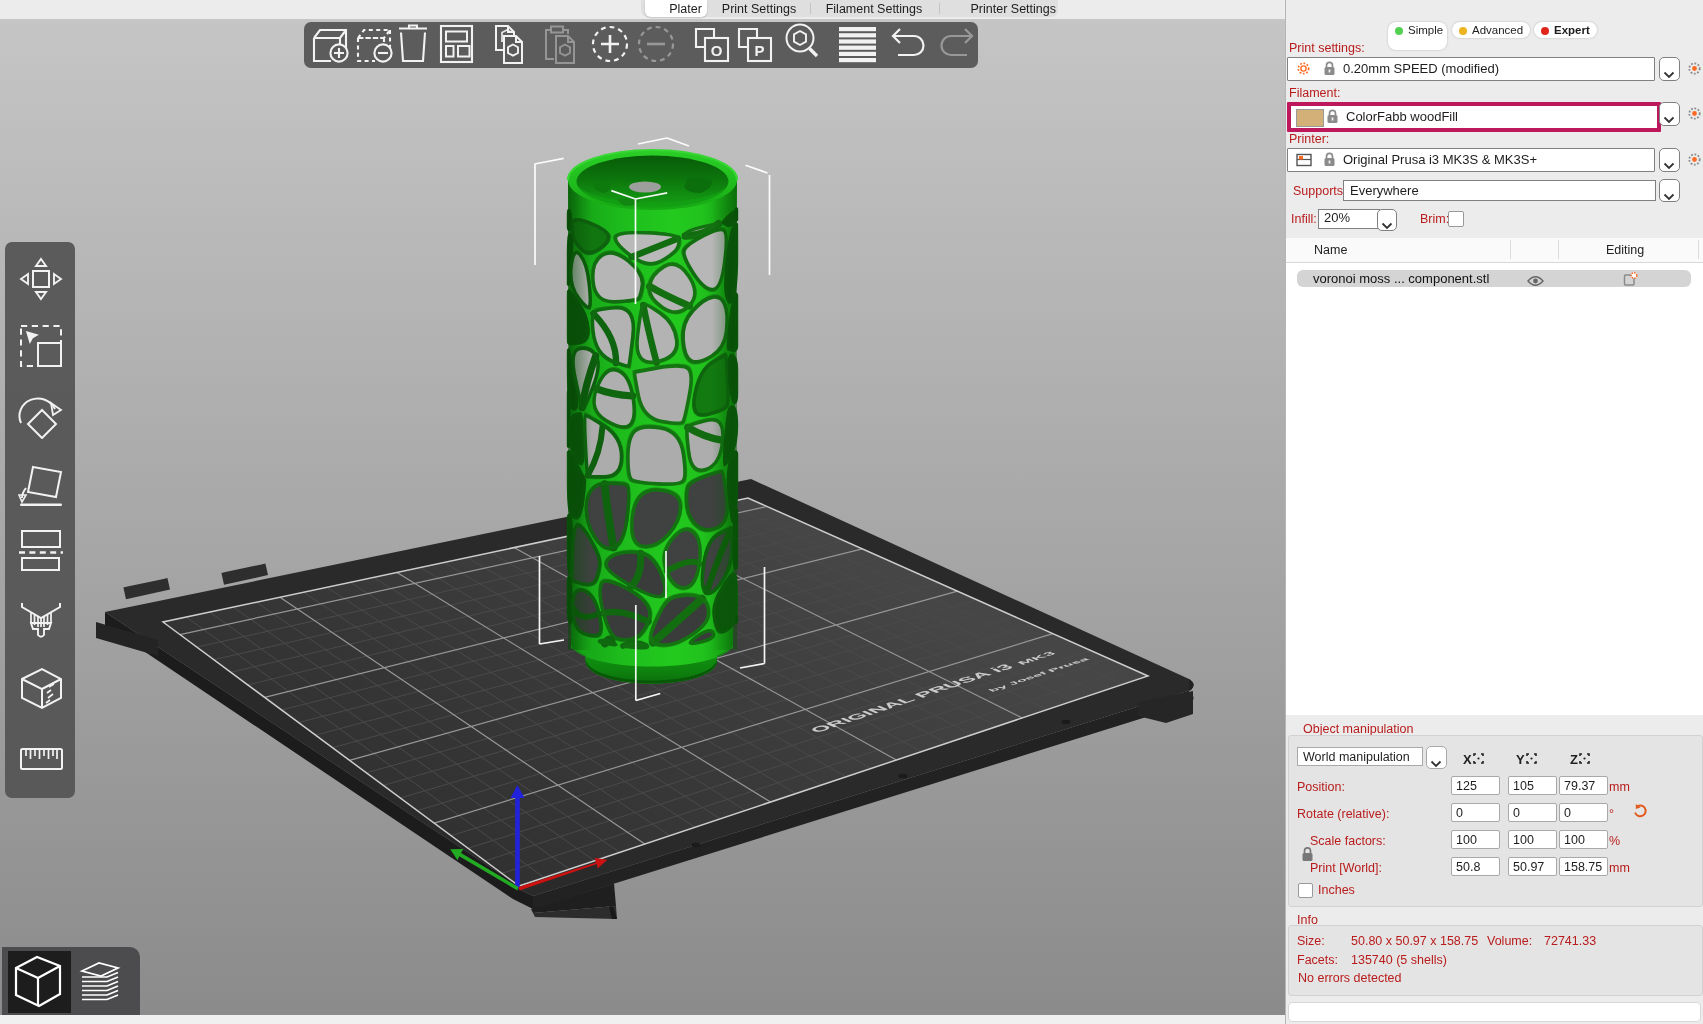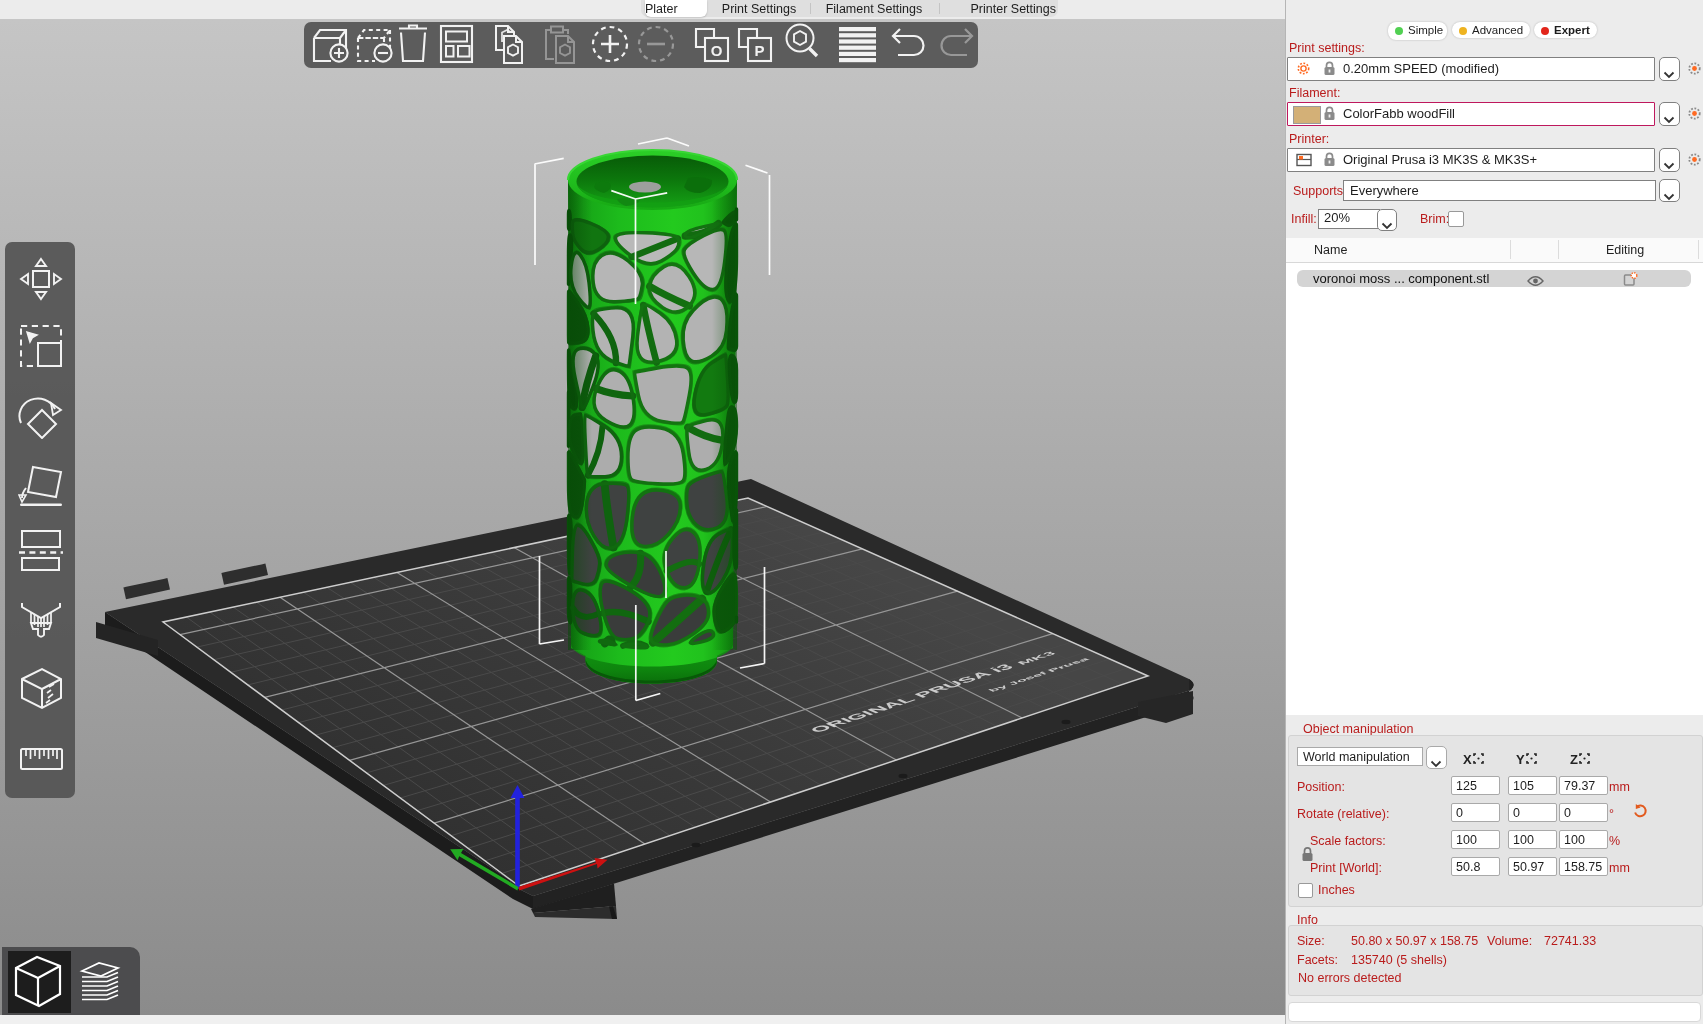--- a/index.html
+++ b/index.html
@@ -272,21 +272,21 @@
 </g>
 
 </svg>
 <div style="position:absolute;left:0;top:1015px;width:1285px;height:9px;background:#f0f0f0"></div>
 
 <div style="position:absolute;left:0;top:0;width:1285px;height:20px;background:#ececec"></div>
 <div style="position:absolute;left:641px;top:0;width:417px;height:17px;background:#dfdfdf;border-radius:0 0 7px 7px"></div>
 <div style="position:absolute;left:810px;top:3px;width:1px;height:11px;background:#c4c4c4"></div>
 <div style="position:absolute;left:939px;top:3px;width:1px;height:11px;background:#c4c4c4"></div>
 <div style="position:absolute;left:645px;top:0;width:62px;height:17px;background:#ffffff;border-radius:0 0 6px 6px;box-shadow:0 1px 2px rgba(0,0,0,0.18)"></div>
-<div style="position:absolute;left:645px;top:1.5px;width:81px;font-size:12.5px;color:#1d1d1d">Plater</div>
+<div style="position:absolute;left:645px;top:1.5px;width:81px;text-align:center;font-size:12.5px;color:#1d1d1d">Plater</div>
 <div style="position:absolute;left:713px;top:1.5px;width:92px;text-align:center;font-size:12.5px;color:#1d1d1d">Print Settings</div>
 <div style="position:absolute;left:816px;top:1.5px;width:116px;text-align:center;font-size:12.5px;color:#1d1d1d">Filament Settings</div>
 <div style="position:absolute;left:944px;top:1.5px;width:112px;text-align:right;font-size:12.5px;color:#1d1d1d">Printer Settings</div>
 <div style="position:absolute;left:0;top:19px;width:1285px;height:1px;background:#c6c6c6"></div>
 
 <div style="position:absolute;left:304px;top:22px;width:674px;height:46px;background:rgba(84,84,84,0.93);border-radius:7px">
     <div style="position:absolute;left:2px;top:0px"><svg width="44" height="46" viewBox="0 0 44 46" fill="none">
         <path d="M8,16 L14,8 L40,8 L40,26 M40,8 L34,16 Z M8,16 L34,16 L34,23 M8,16 L8,39 L25,39 M34,16 L40,8" stroke="#f2f2f2" stroke-width="2.1"></path>
         <circle cx="33" cy="31" r="8.6" stroke="#f2f2f2" stroke-width="2.1" fill="#5a5a5a"></circle>
         <path d="M33,26 L33,36 M28,31 L38,31" stroke="#f2f2f2" stroke-width="2.1"></path>
@@ -411,21 +411,21 @@
       </svg></div>
 <div style="position:absolute;left:72px;top:7px"><svg width="52" height="56" viewBox="0 0 52 56" fill="none">
         <g stroke="#ffffff" stroke-width="1.7" fill="none">
 <path d="M8,17 L25,9 L44,14 L27,22 Z"></path>
 <path d="M8,23 L33,23 L44,18.5 M8,27.5 L33,27.5 L44,23 M8,32 L33,32 L44,27.5 M8,36.5 L33,36.5 L44,32 M8,41 L33,41 L44,36.5 M8,45.5 L33,45.5 L44,41"></path>
 </g>
       </svg></div>
 </div>
 
 <div style="position:absolute;left:1285px;top:0;width:418px;height:1024px;background:#ececec;border-left:1px solid #b5b5b5;box-sizing:border-box"></div>
-<div style="position:absolute;left:1388px;top:22px;width:59px;height:18px;background:#fff;border-radius:8px;box-shadow:0 0 2px rgba(0,0,0,0.25)">
+<div style="position:absolute;left:1388px;top:22px;width:59px;height:28px;background:#fff;border-radius:8px;box-shadow:0 0 2px rgba(0,0,0,0.25)">
 <div style="position:absolute;left:7px;top:4.5px;width:8px;height:8px;border-radius:4px;background:#51d052"></div>
 <div style="position:absolute;left:20px;top:1.5px;font-size:11.5px;font-weight:normal;color:#1d1d1d">Simple</div>
   </div>
 <div style="position:absolute;left:1452px;top:22px;width:78px;height:16px;background:#fff;border-radius:8px;box-shadow:0 0 2px rgba(0,0,0,0.25)">
 <div style="position:absolute;left:7px;top:4.5px;width:8px;height:8px;border-radius:4px;background:#eeb320"></div>
 <div style="position:absolute;left:20px;top:1.5px;font-size:11.5px;font-weight:normal;color:#1d1d1d">Advanced</div>
   </div>
 <div style="position:absolute;left:1534px;top:22px;width:63px;height:16px;background:#fff;border-radius:8px;box-shadow:0 0 2px rgba(0,0,0,0.25)">
 <div style="position:absolute;left:7px;top:4.5px;width:8px;height:8px;border-radius:4px;background:#e2251b"></div>
 <div style="position:absolute;left:20px;top:1.5px;font-size:11.5px;font-weight:bold;color:#1d1d1d">Expert</div>
@@ -446,21 +446,21 @@
 <div style="position:absolute;left:1659px;top:57px;width:19px;height:22px;background:#fff;border:1px solid #808080;border-radius:5px">
     <div style="position:absolute;left:3px;top:7px"><svg width="12" height="8" viewBox="0 0 12 8" fill="none">
         <path d="M1.5,1.5 L6,6 L10.5,1.5" stroke="#333" stroke-width="1.8" fill="none"></path>
       </svg></div>
   </div>
 <div style="position:absolute;left:1687px;top:61px"><svg width="15" height="15" viewBox="0 0 15 15" fill="none">
       <circle cx="7.5" cy="7.5" r="5.2" stroke="#8a8a8a" stroke-width="1.8" stroke-dasharray="1.8 1.6"></circle>
       <circle cx="7.5" cy="7.5" r="2.4" fill="#ff6a22"></circle>
     </svg></div>
 <div class="lb" style="left:1289px;top:86px">Filament:</div>
-<div style="position:absolute;left:1287px;top:102px;width:366px;height:22px;background:#fff;border:1px solid #be185d;border-radius:1px">
+<div style="position:absolute;left:1287px;top:102px;width:366px;height:22px;background:#fff;border:4px solid #be185d;border-radius:1px">
 <div style="position:absolute;left:8px;top:3px">
       <div style="position:absolute;left:-3px;top:0px;width:26px;height:16px;background:#d3b077;border:1px solid #9a9a9a"></div>
     </div>
 <div style="position:absolute;left:35px;top:3px"><svg width="13" height="15" viewBox="0 0 13 15" fill="none">
         <rect x="1.5" y="6" width="10" height="8" rx="1.5" fill="#8b8b8b"></rect>
         <path d="M3.5,6 L3.5,4.5 A3,3.2 0 0 1 9.5,4.5 L9.5,6" stroke="#8b8b8b" stroke-width="1.7" fill="none"></path>
         <rect x="5.6" y="8.5" width="1.8" height="3" fill="#efefef"></rect>
       </svg></div>
 <div style="position:absolute;left:55px;top:3px;font-size:13px;color:#1d1d1d">ColorFabb woodFill</div>
   </div>

